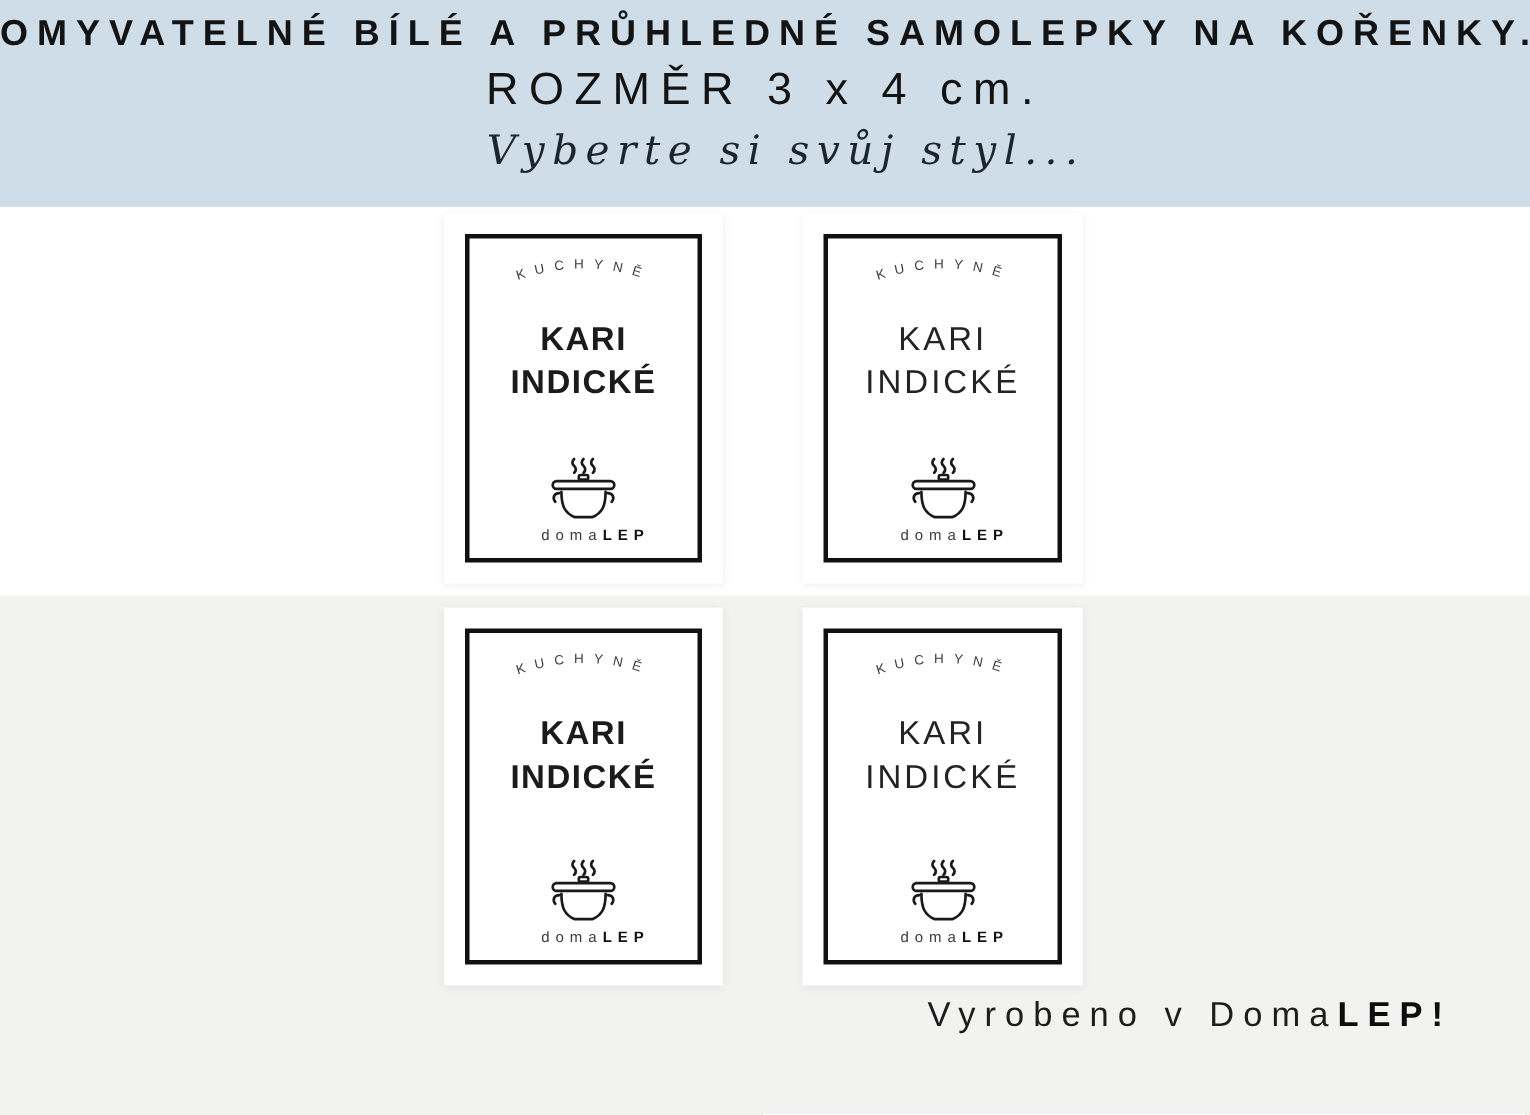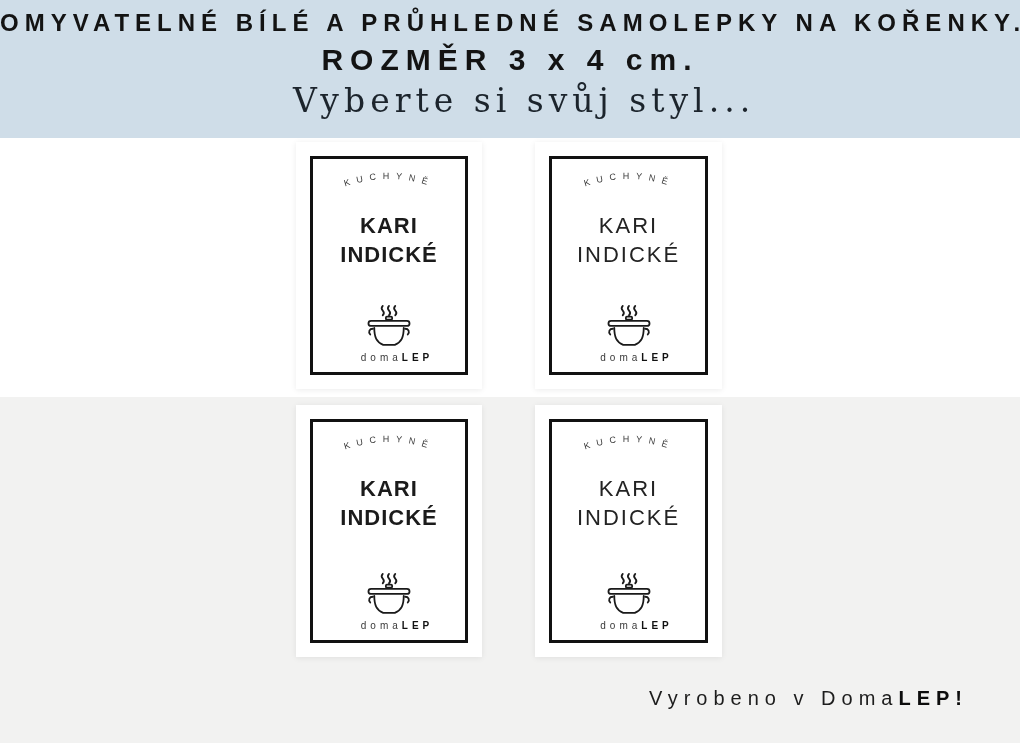--- a/index.html
+++ b/index.html
@@ -10,27 +10,27 @@
   
   .header{
     position:absolute;top:0;left:0;width:1020px;height:138px;
     background:#cfdde8;text-align:center;
   }
   .header-line1{
     margin:0;padding-top:8px;font-size:24px;font-weight:700;
     letter-spacing:6px;color:#131313;line-height:30px;white-space:nowrap;
   }
   .header-line2{
-    margin:0;margin-top:6px;font-size:30px;font-weight:700;
+    margin:0;margin-top:6px;font-size:30px;font-weight:400;
     letter-spacing:7px;color:#131313;line-height:32px;
   }
   .tagline{
     margin:0;margin-top:4px;
-    font-family:"DejaVu Serif",serif;font-weight:400;
-    font-size:33px;letter-spacing:5px;color:#1c242c;line-height:42px;padding-left:28px;
+    font-family:"DejaVu Serif",serif;font-style:italic;font-weight:400;
+    font-size:27px;letter-spacing:5px;color:#1c242c;line-height:42px;padding-left:28px;
   }
   
   .gray-band{
     position:absolute;top:397px;left:0;width:1020px;height:346px;
     background:#f2f2f1;
   }
   
   .sticker{
     position:absolute;background:#ffffff;
     box-shadow:0 1px 6px rgba(0,0,0,0.08);
@@ -55,21 +55,21 @@
   .sticker.light .title-line{font-weight:400;letter-spacing:2px;color:#232323;}
   .pot-svg{margin-top:auto;flex:0 0 auto;}
   .brand{
     margin-top:3px;margin-bottom:9px;font-size:10px;
     letter-spacing:4px;color:#3a3a3a;white-space:nowrap;padding-left:16px;
   }
   .brand .brand-bold{font-weight:800;color:#111111;}
   
   .footer{
     position:absolute;top:663px;right:52px;
-    font-size:20px;letter-spacing:6px;color:#1d1d1d;white-space:nowrap;margin-top:24px;
+    font-size:23px;letter-spacing:6px;color:#1d1d1d;white-space:nowrap;
   }
   .footer .footer-bold{font-weight:800;color:#0d0d0d;}
 </style>
 </head>
 <body>
 
 <div class="page">
 
   <div class="header" style="background: rgb(207, 221, 232);">
     <p class="header-line1">OMYVATELNÉ BÍLÉ A PRŮHLEDNÉ SAMOLEPKY NA KOŘENKY.</p>

